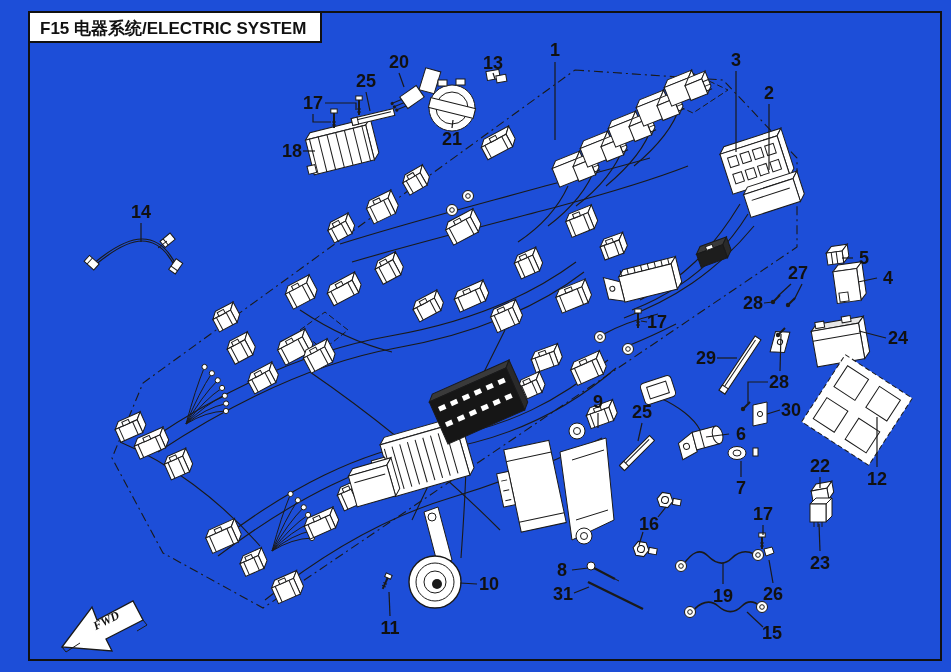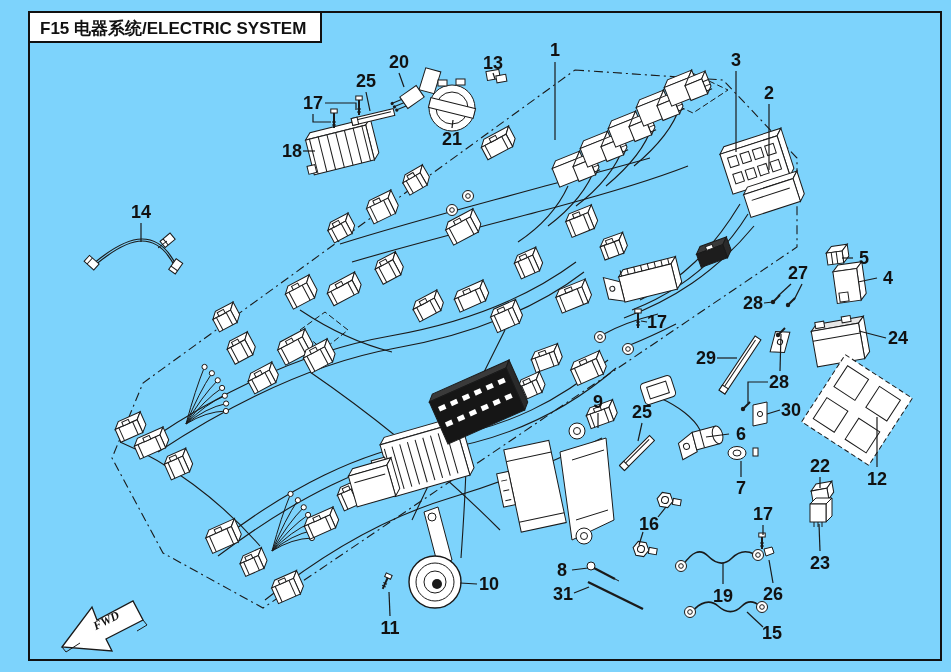--- a/index.html
+++ b/index.html
@@ -1,16 +1,16 @@
 <!DOCTYPE html>
 <html><head>
 <meta charset="utf-8">
 <style>
   html,body{margin:0;padding:0;background:#fff;}
-  .stage{position:relative;width:951px;height:672px;background:#7dd3fc;overflow:hidden;
+  .stage{position:relative;width:951px;height:672px;background:#1d4ed8;overflow:hidden;
          font-family:"Liberation Sans",sans-serif;}
   svg{position:absolute;left:0;top:0;}
   .title-t{font:bold 17px "Liberation Sans",sans-serif;fill:#111;}
   .co{font:bold 18px "Liberation Sans",sans-serif;fill:#111;}
   .fwd-t{font:bold italic 12px "Liberation Serif",serif;fill:#111;}
 </style>
 </head>
 <body>
 
 <div class="stage">

